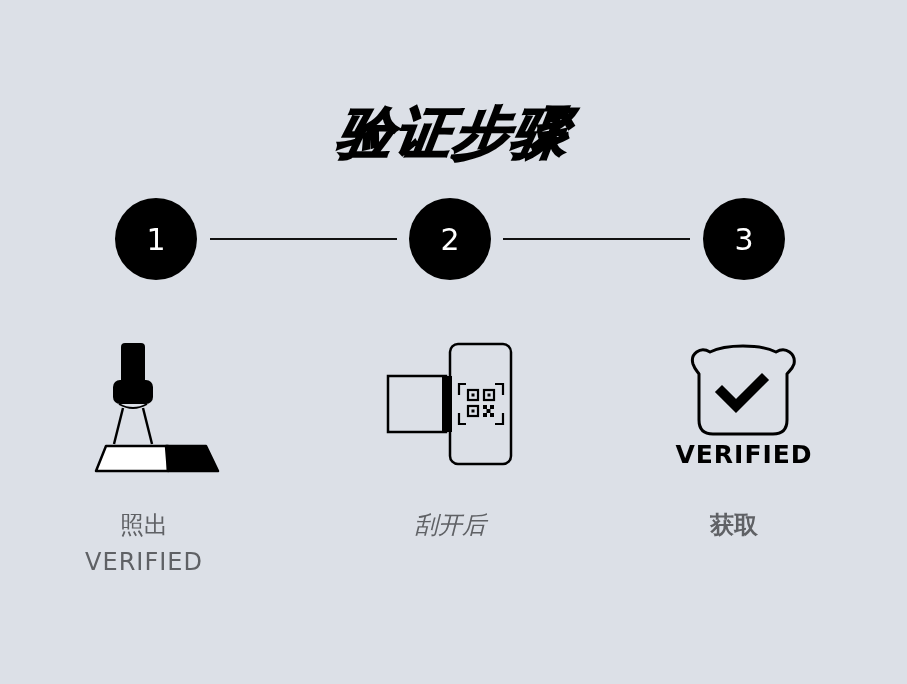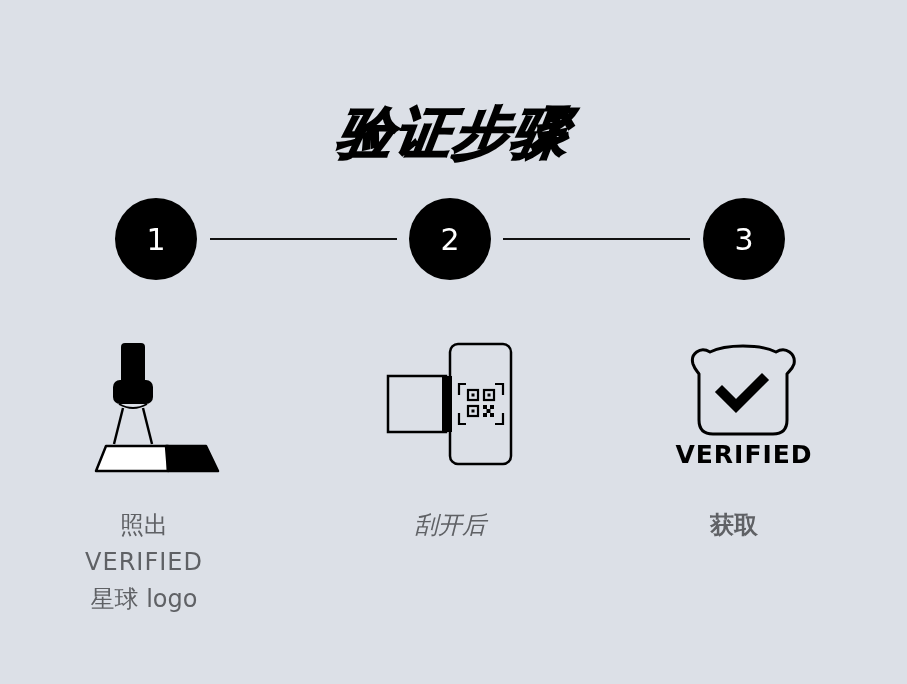--- a/index.html
+++ b/index.html
@@ -136,20 +136,19 @@
            C106 12 96 4 86 10
            C78 6 66 4 53 4
            C40 4 28 6 20 10 Z" fill="none" stroke="#000" stroke-width="3" stroke-linejoin="round"></path>
   <path d="M32 50 L46 64 L72 38" fill="none" stroke="#000" stroke-width="10" stroke-linecap="square" stroke-linejoin="miter"></path>
 </svg>
 <div class="verified-text">VERIFIED</div>
 
 <div class="caption" style="left:34px;">
   <span>照出</span>
   <span class="latin">VERIFIED</span>
-  <span>星球 logo</span>
 </div>
 <div class="caption" style="left:340px;font-style:italic;">
   <span>刮开后</span>
 </div>
 <div class="caption" style="left:624px;font-weight:bold;">
   <span>获取</span>
 </div>
 
 </body></html>

